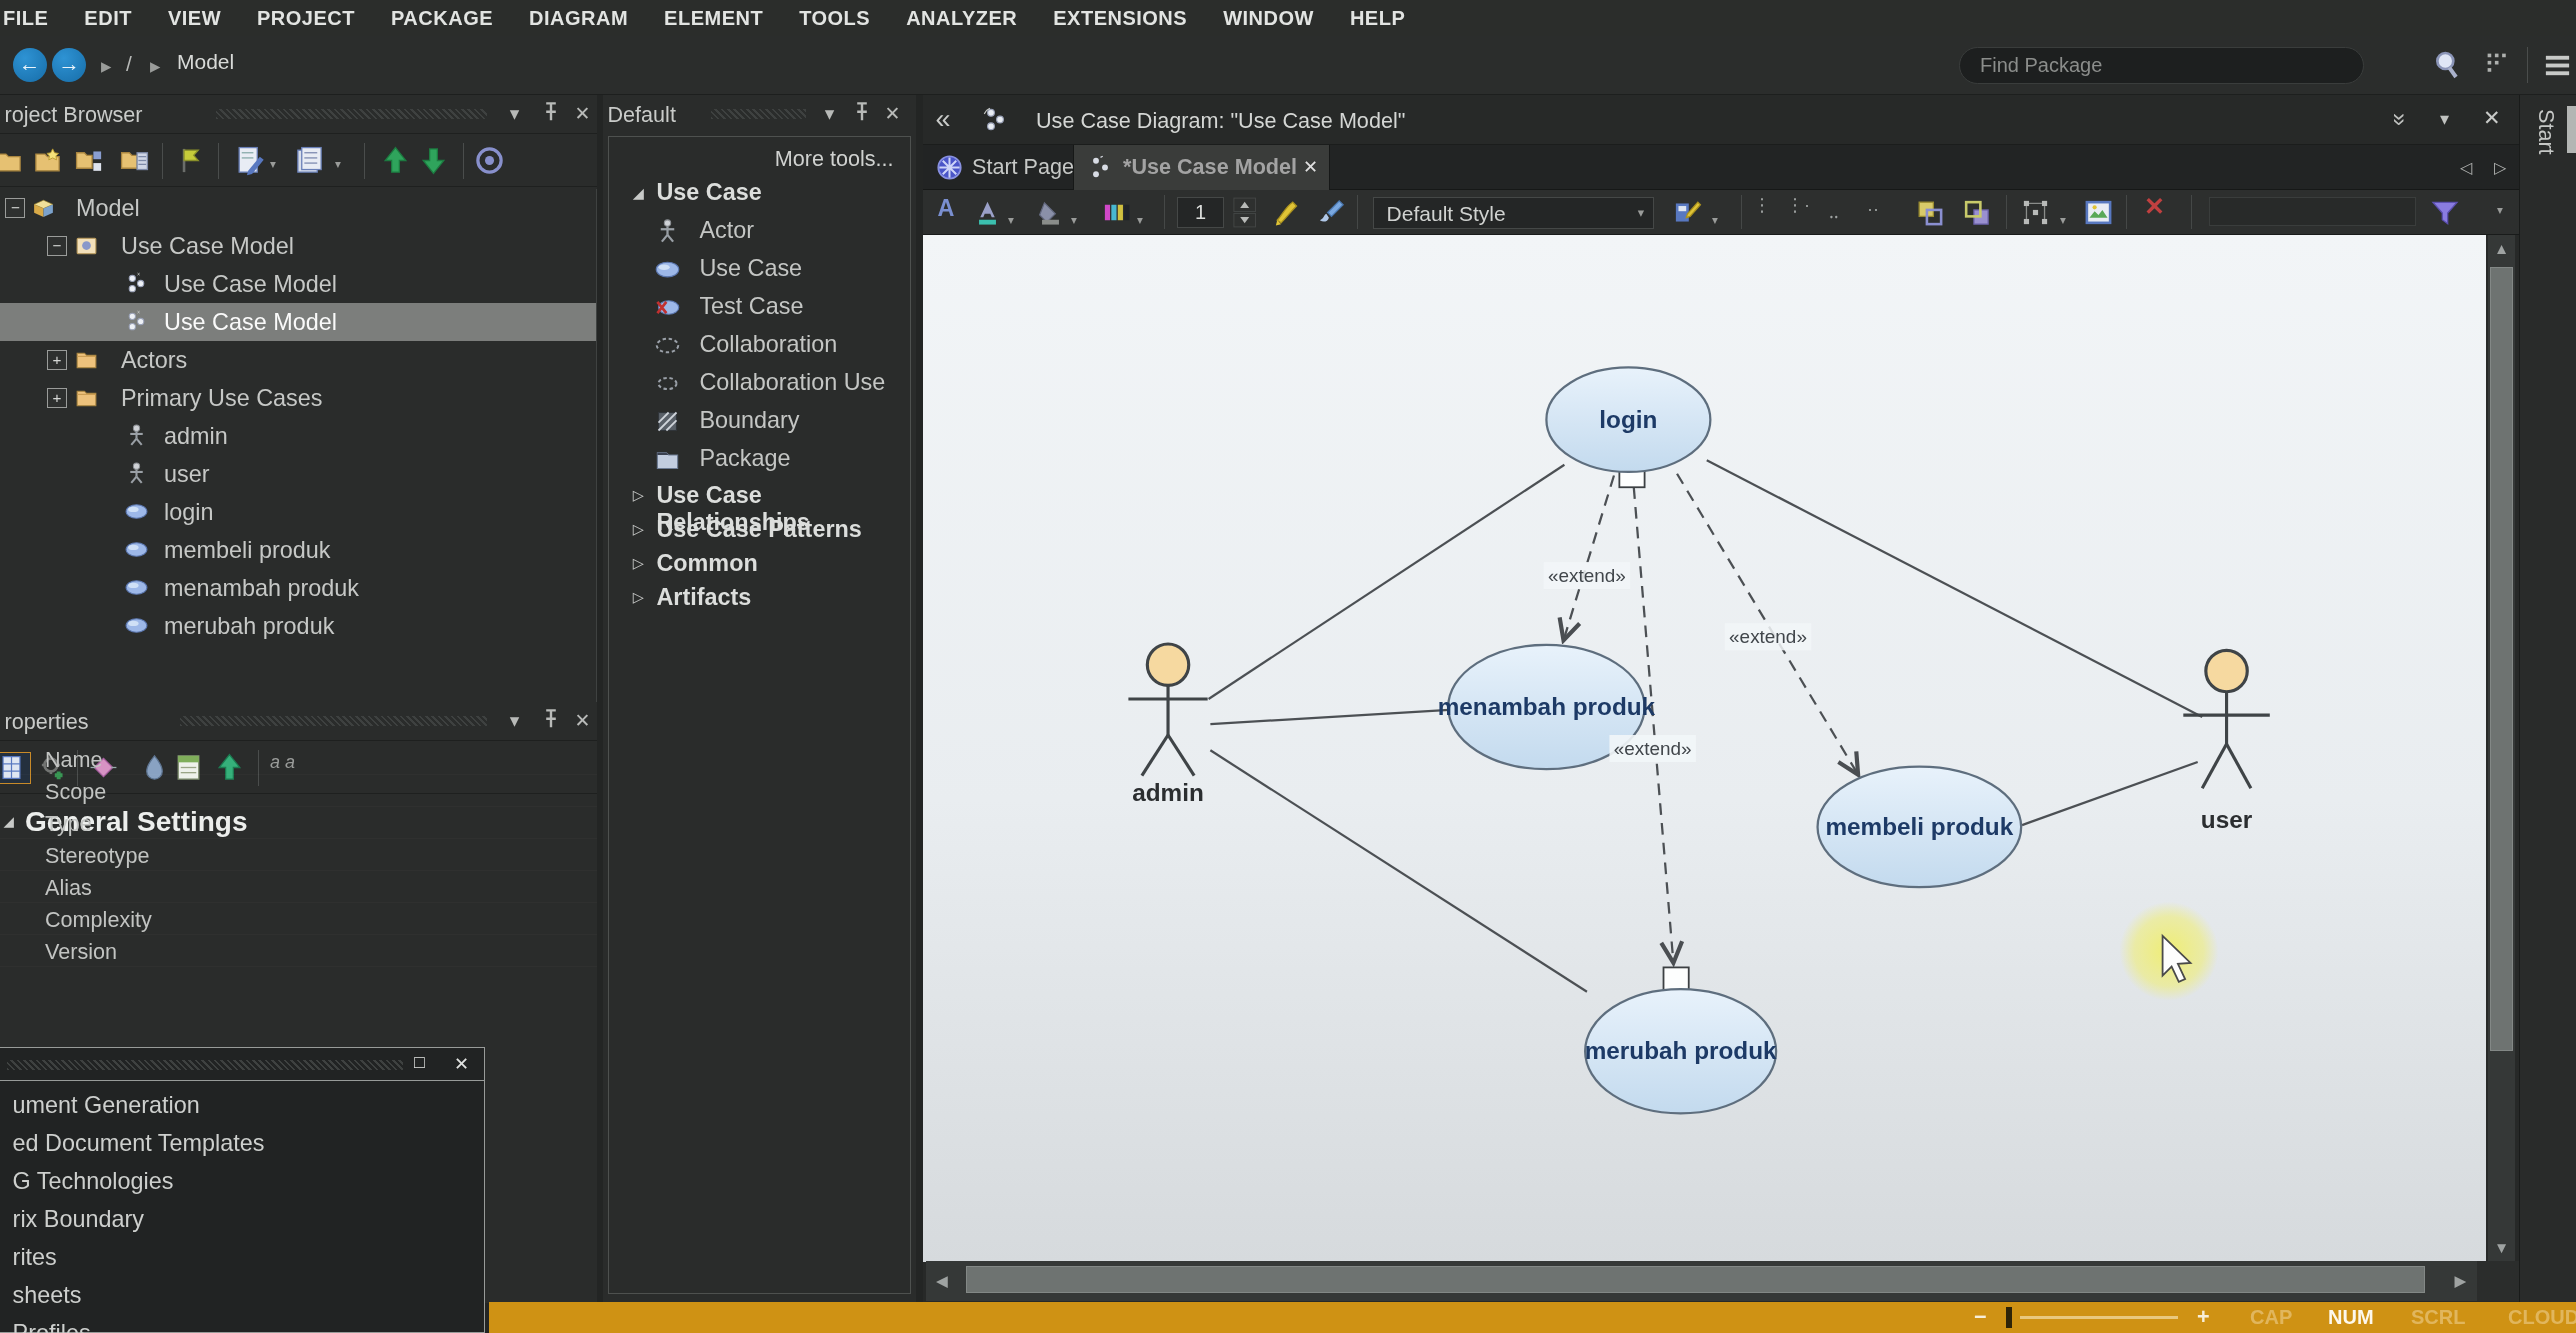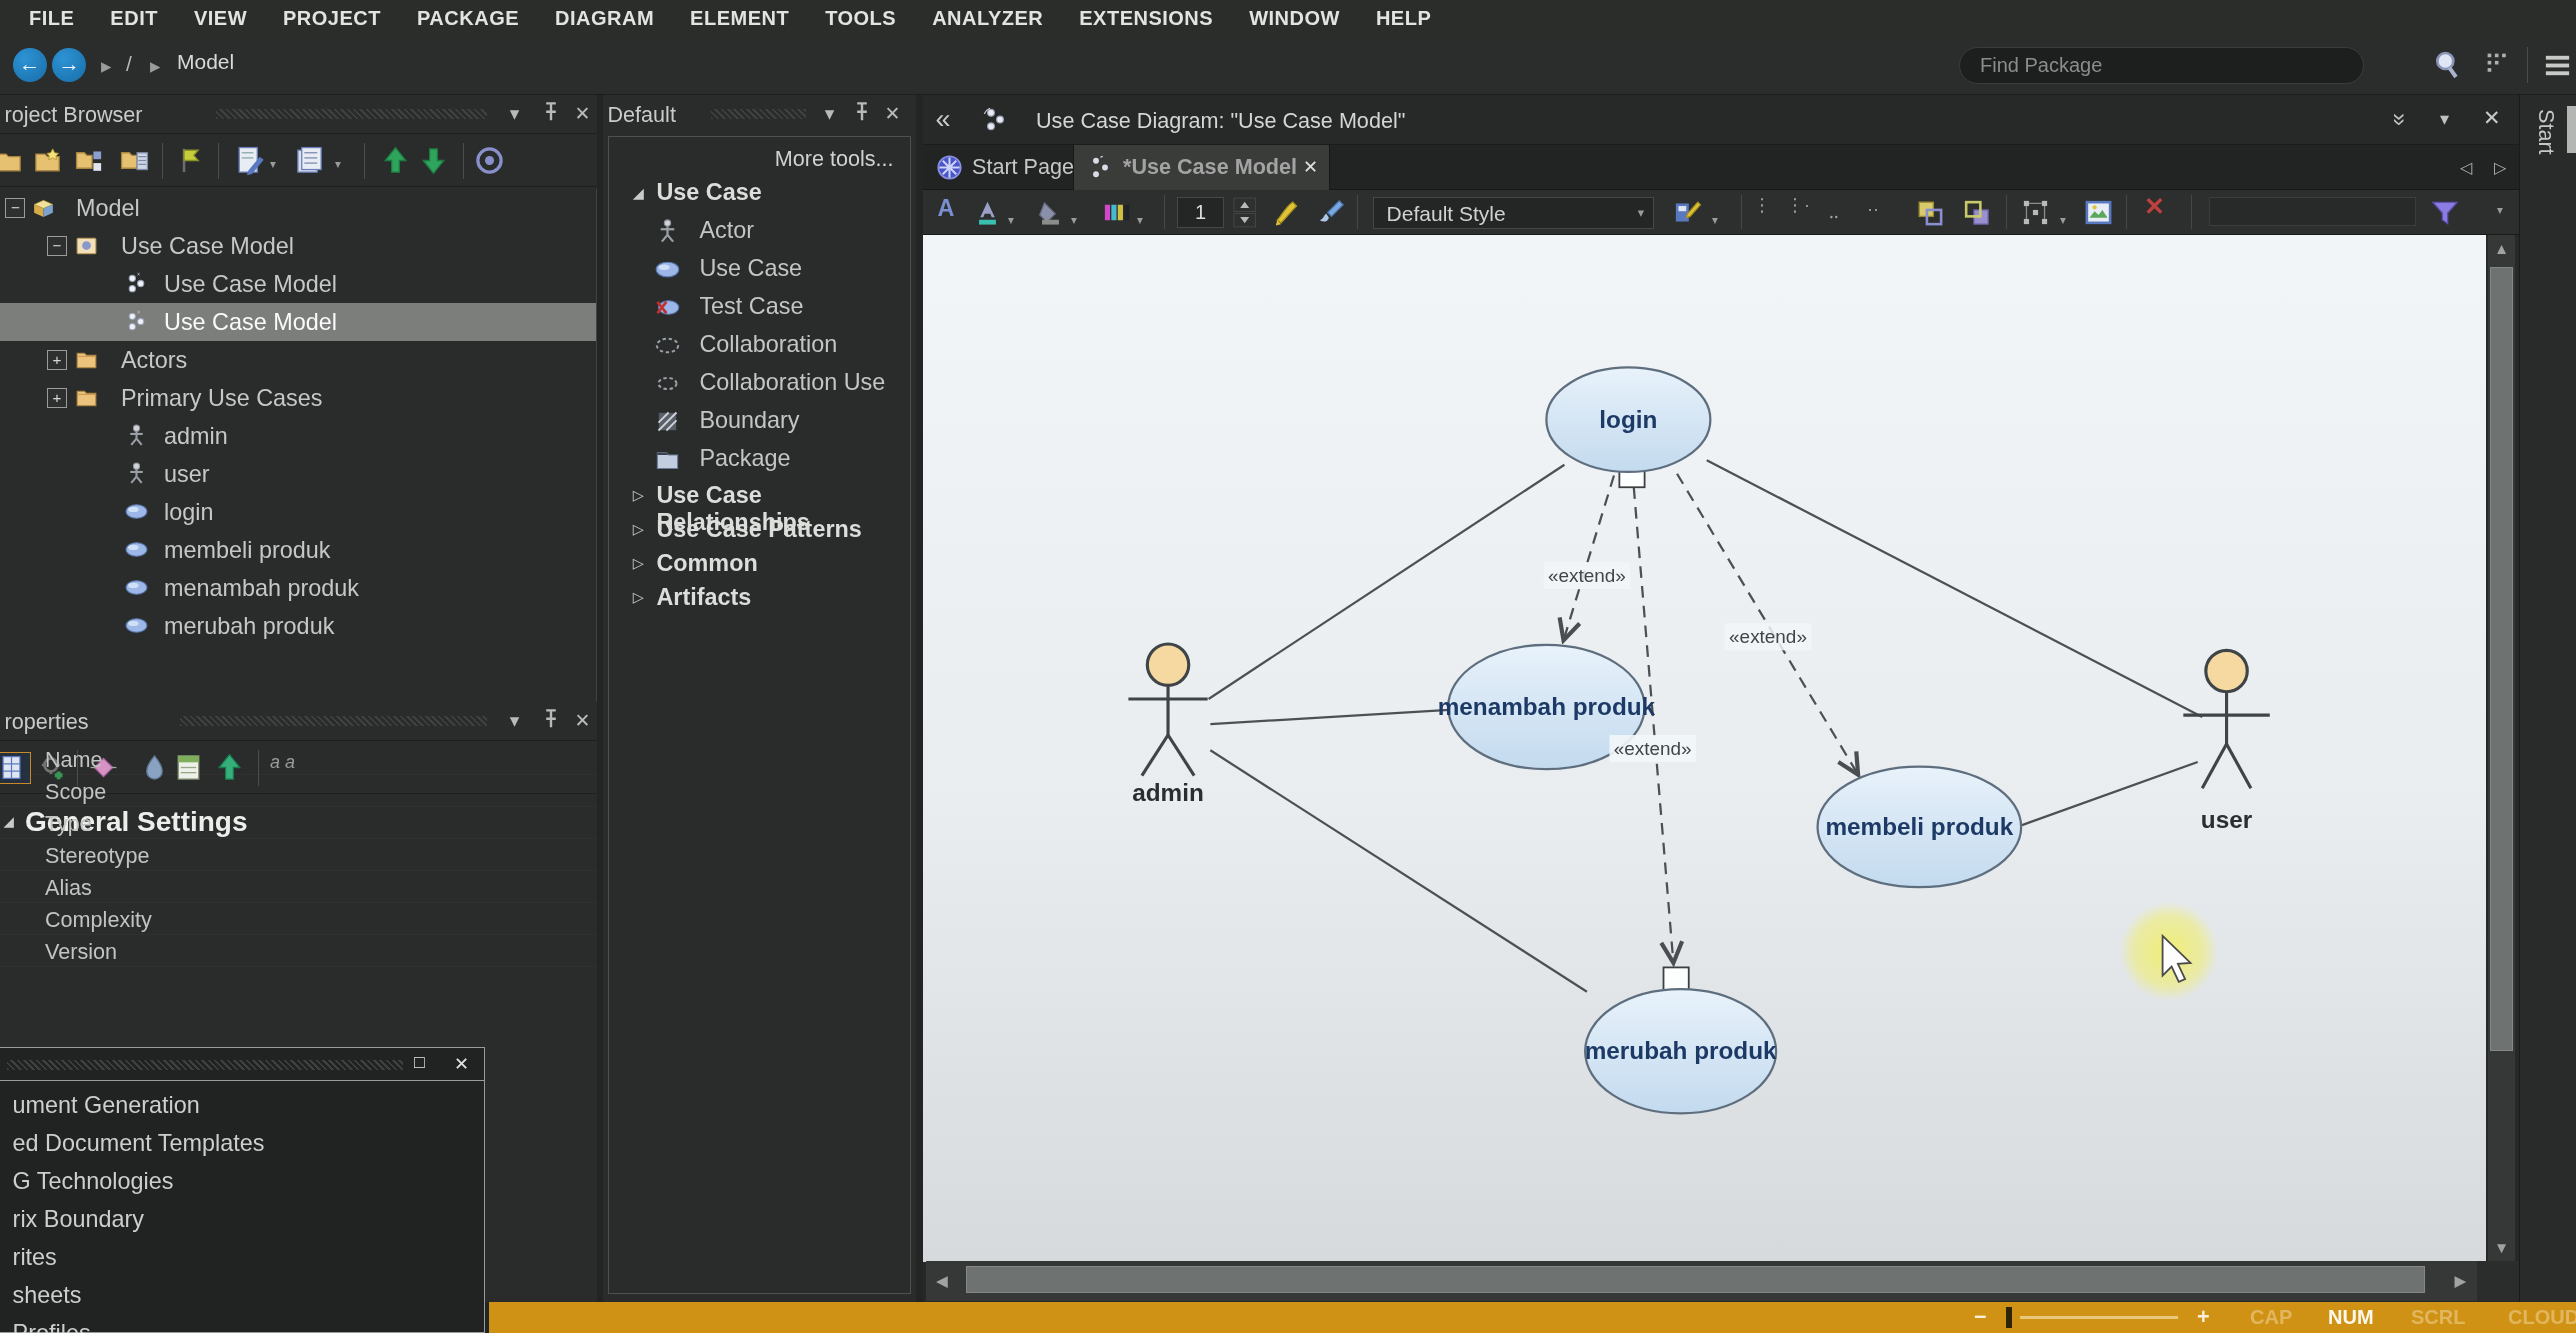--- a/index.html
+++ b/index.html
@@ -3,21 +3,21 @@
 <meta charset="utf-8">
 <style>
   * { margin:0; padding:0; box-sizing:border-box; }
   html,body { width:2576px; height:1333px; overflow:hidden; background:#232524;
               font-family:"Liberation Sans", sans-serif; }
   .abs { position:absolute; }
   #screen { position:relative; width:2576px; height:1333px; background:#232524; }
 
   
   #menubar { left:0; top:0; width:2576px; height:36px; background:#2b2d2b;
-             display:flex; align-items:center; gap:36px; padding-left:29px; }
+             display:flex; align-items:center; gap:36px; padding-left:3px; }
   .menu-item { color:#e2e4e2; font-size:20px; font-weight:bold; letter-spacing:0.5px; }
   #navbar { left:0; top:36px; width:2576px; height:59px; background:#2b2d2c;
             border-bottom:0.9px solid #1d1f1e; }
   .navcirc { position:absolute; top:11.7px; width:34px; height:34px; border-radius:50%;
              background:radial-gradient(circle at 35% 30%, #2e93d4, #176da8);
              color:#eaf4fb; font-size:21.6px; font-weight:bold; text-align:center; line-height:32px; }
   .crumb-arrow { position:absolute; color:#9a9c9a; font-size:13.5px; top:21.6px; }
   #find-box { position:absolute; left:1959px; top:10.8px; width:405px; height:37px;
               border-radius:19px; background:#1d1f1f; border:0.9px solid #3a3d3c;
               color:#cfcfcf; font-size:20px; padding-left:20px; outline:none; }

